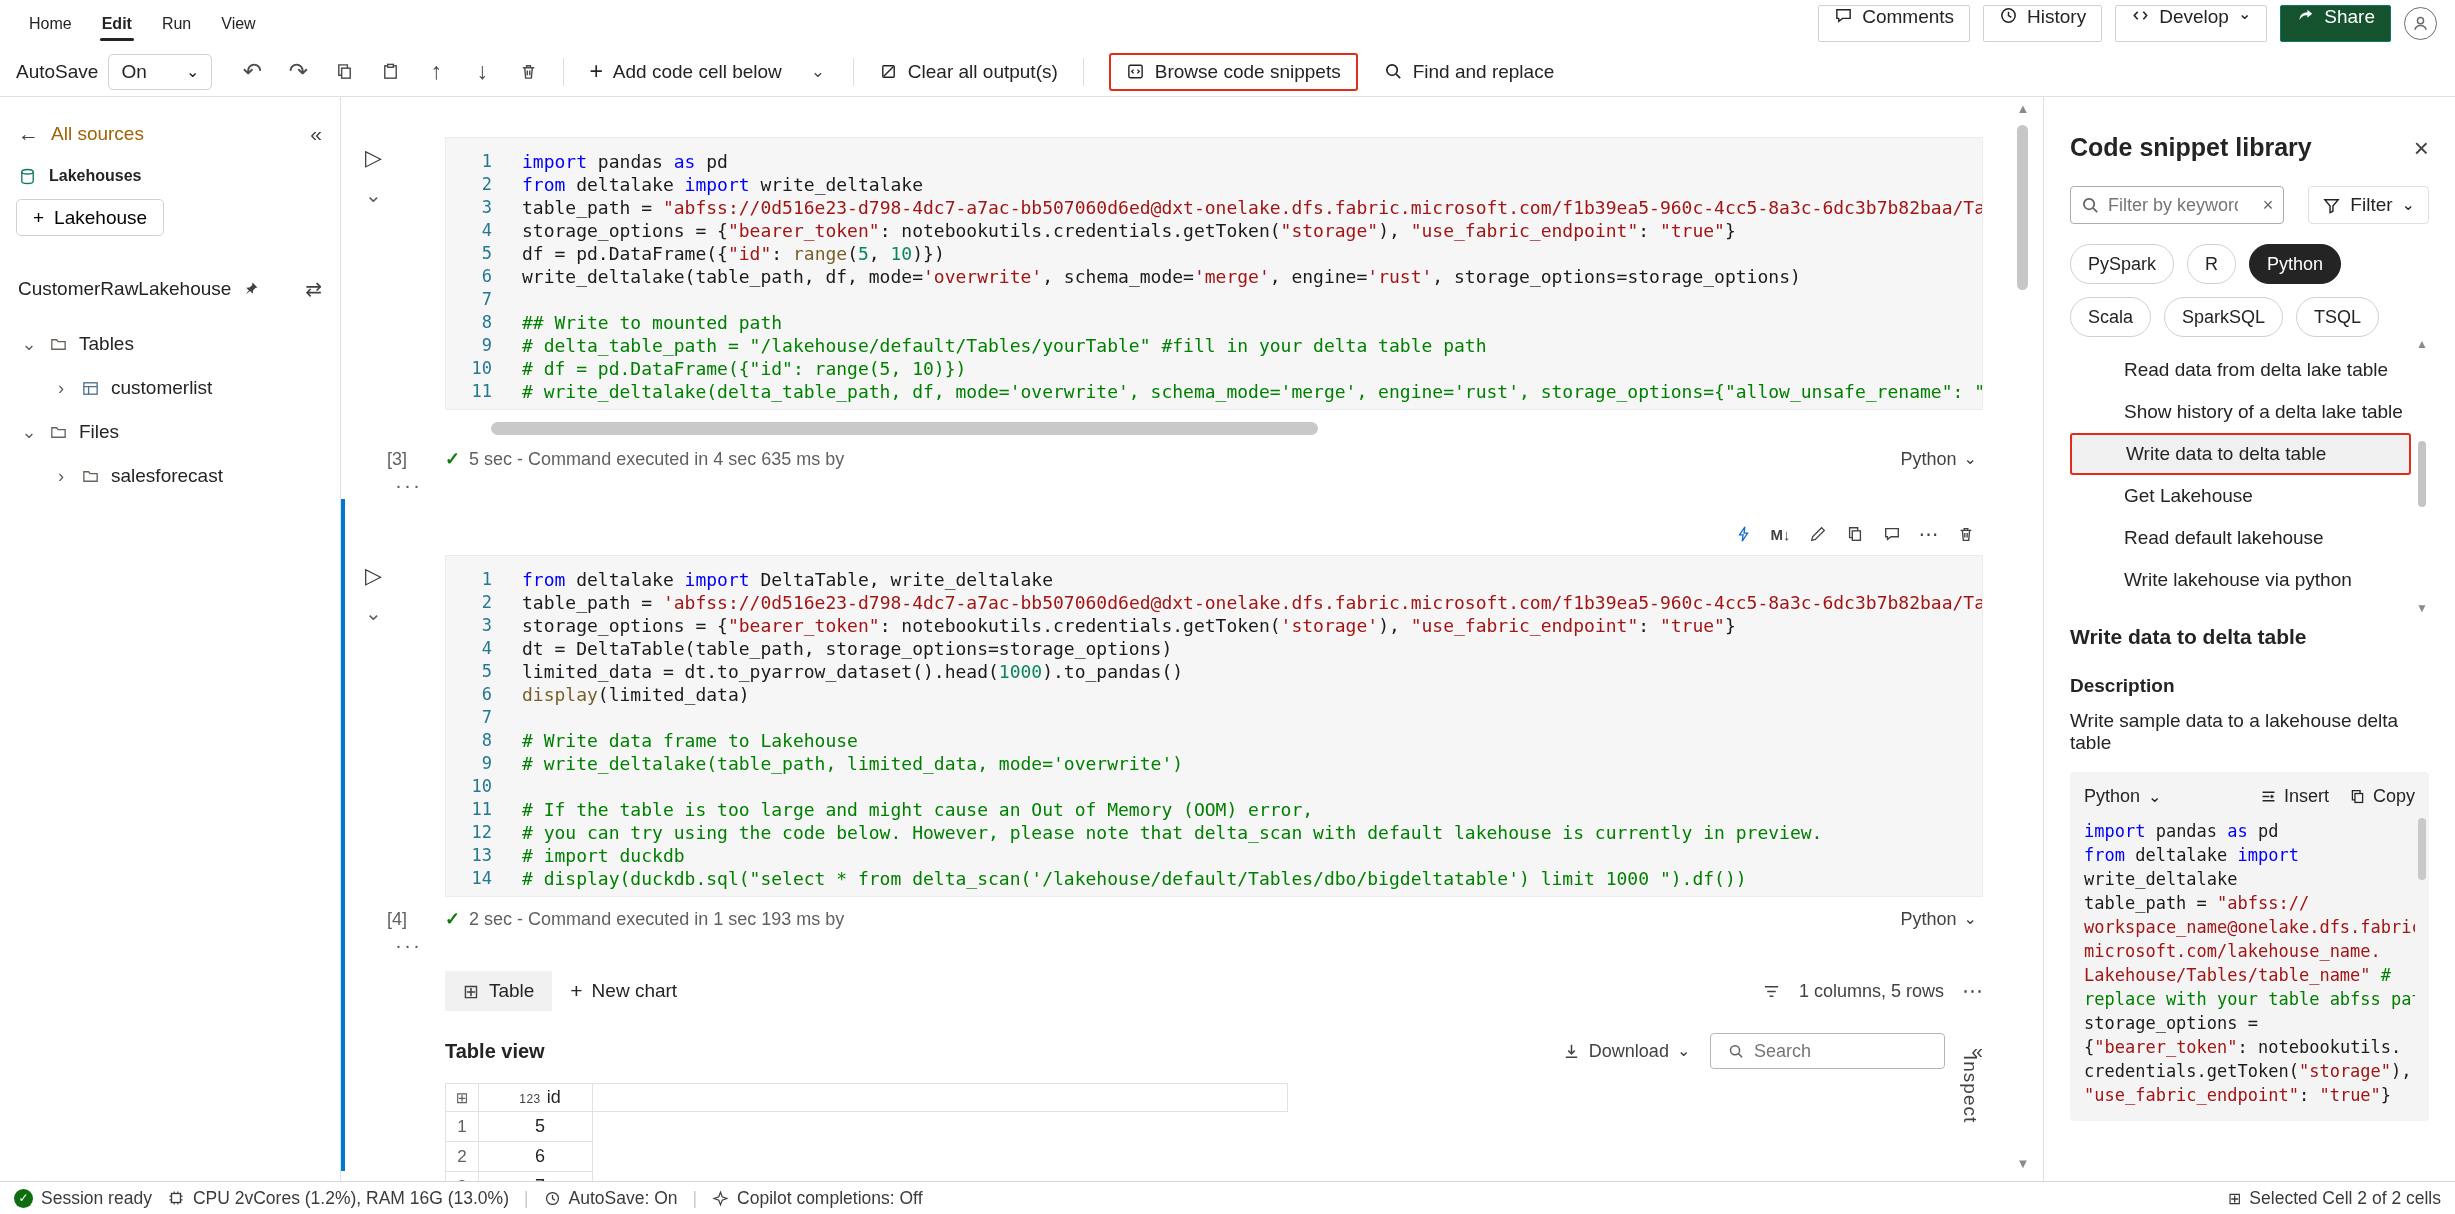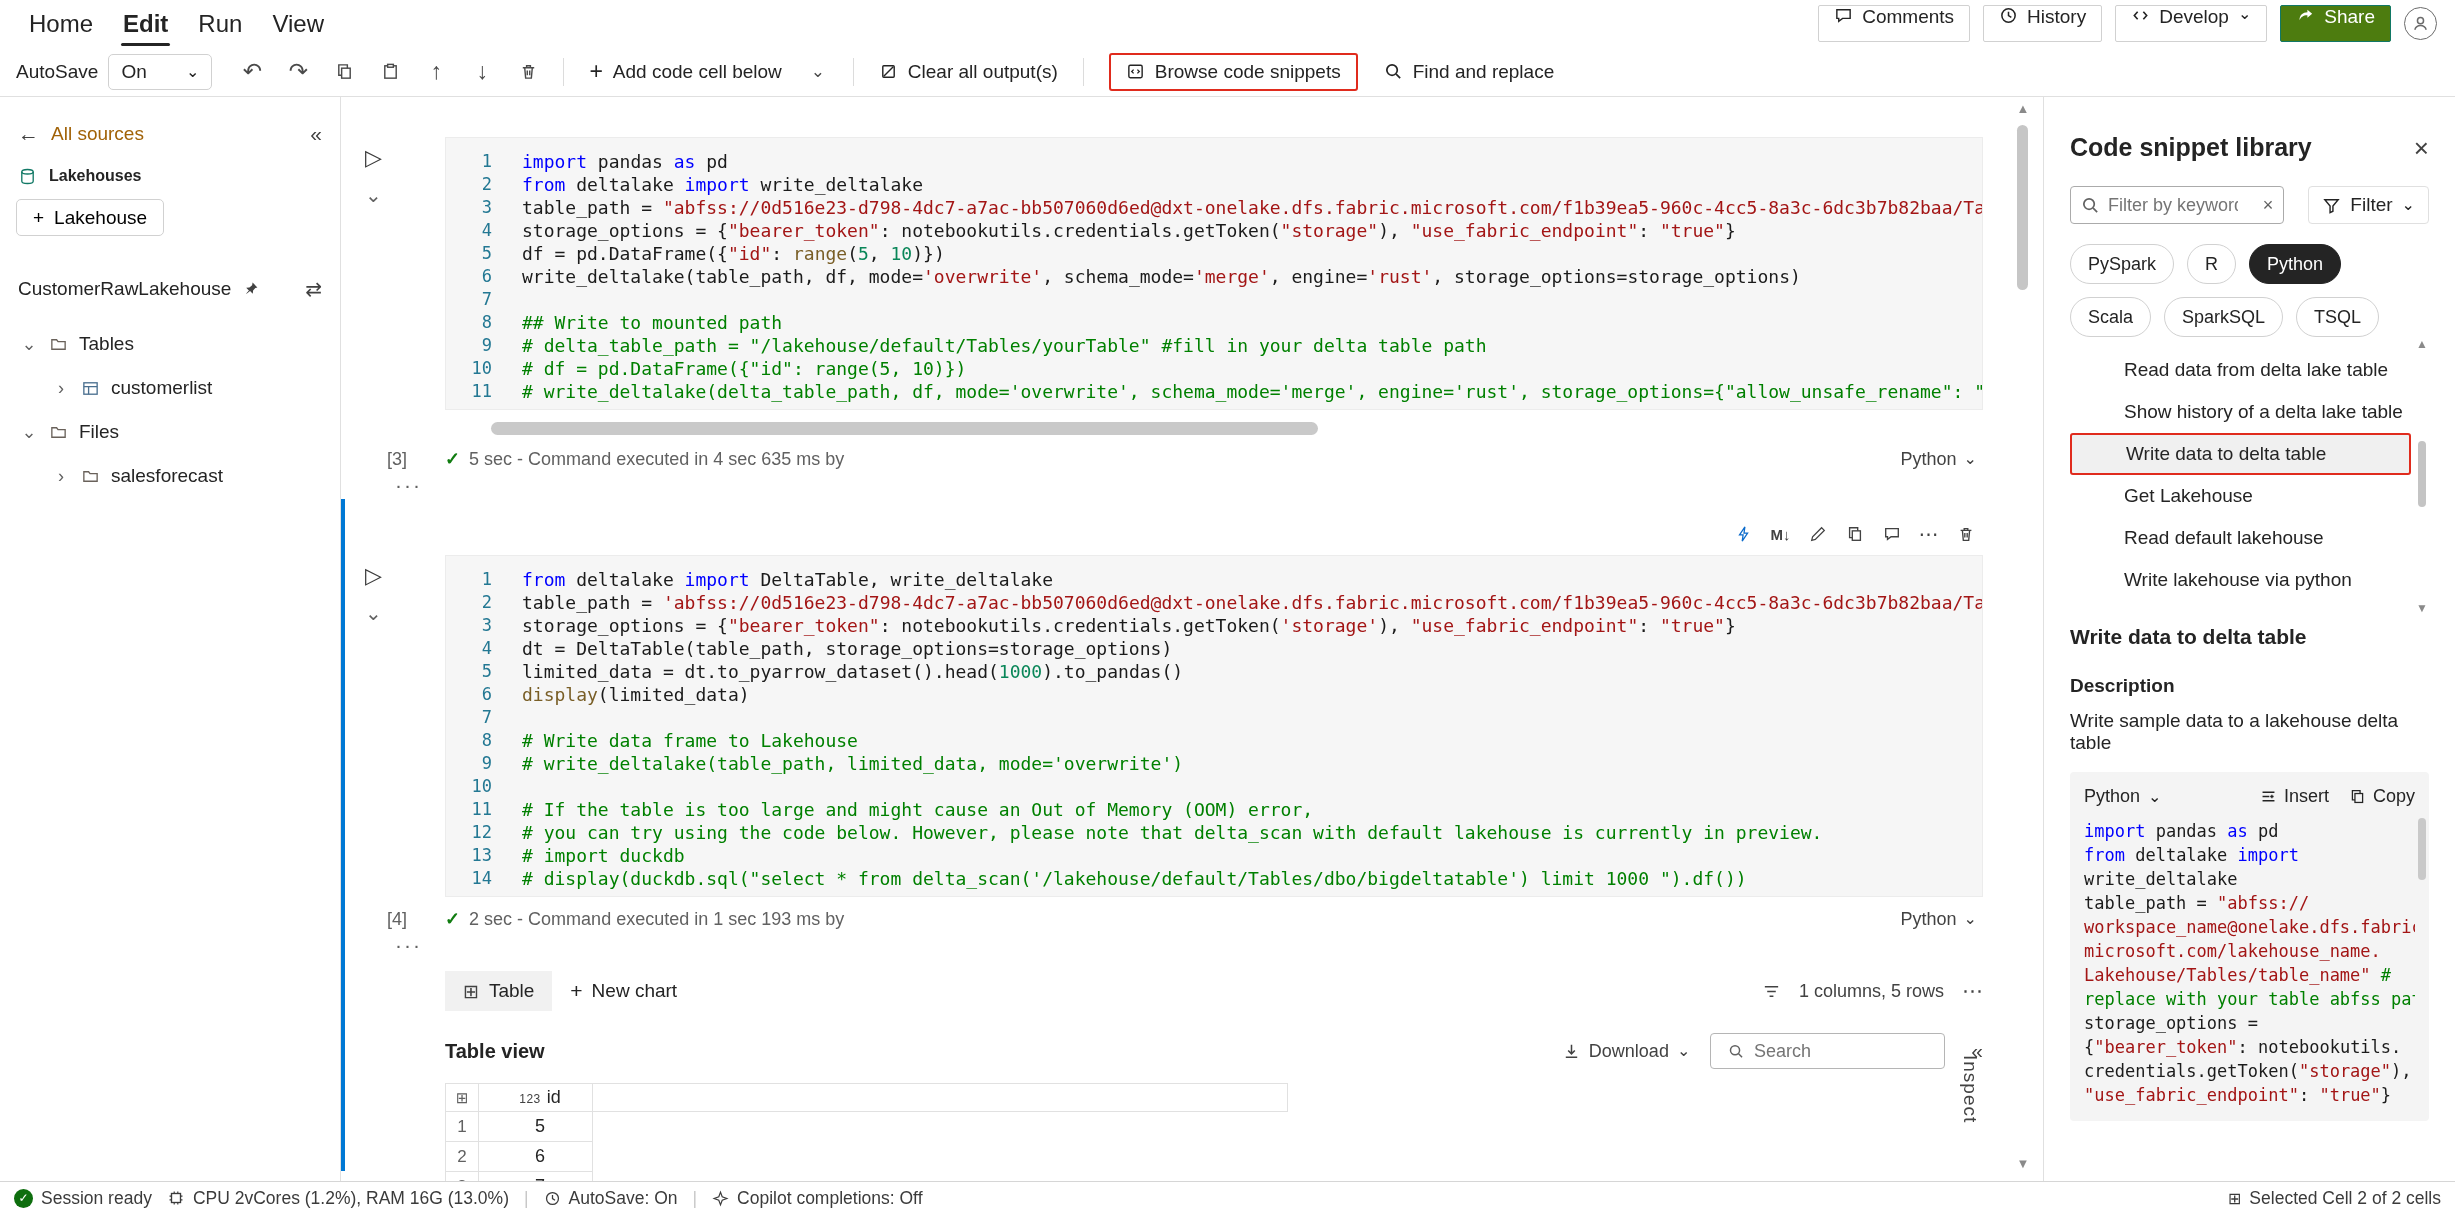--- a/index.html
+++ b/index.html
@@ -4,26 +4,26 @@
 <style>
   *{box-sizing:border-box;margin:0;padding:0}
   html,body{width:2455px;height:1214px;overflow:hidden}
   body{font-family:"Liberation Sans",sans-serif;font-size:19px;color:#242424;background:#fff;cursor:default}
   .i{display:inline-block;vertical-align:middle}
   svg.i{width:19px;height:19px}
   #app{display:flex;flex-direction:column;width:100%;height:100%}
 
   
   .menubar{height:47px;display:flex;align-items:center;padding:0 14px;flex:0 0 auto}
-  .menu-tab{padding:10px 15px;font-size:24px;position:relative;cursor:pointer}
+  .menu-tab{padding:10px 15px;font-size:16px;position:relative;cursor:pointer}
   .menu-tab.active{font-weight:700}
   .menu-tab.active::after{content:"";position:absolute;left:13px;right:13px;bottom:2px;height:3px;background:#242424;border-radius:2px}
   .menu-right{margin-left:auto;display:flex;align-items:center;gap:13px;padding-right:4px}
   .btn{height:37px;display:inline-flex;align-items:flex-start;gap:9px;padding:0 15px;border:1px solid #d1d1d1;border-radius:2px;background:#fff;font-size:19px;color:#242424;cursor:pointer;white-space:nowrap}
-  .btn-share{background:#4d7c0f;border-color:#117865;color:#fff}
+  .btn-share{background:#14532d;border-color:#117865;color:#fff}
   .avatar{width:33px;height:33px;border-radius:50%;border:1.6px solid #6b6b6b;display:flex;align-items:center;justify-content:center;color:#6b6b6b;cursor:pointer}
   .chev{font-size:16px;color:inherit;line-height:1}
 
   
   .toolbar{height:50px;border-bottom:1px solid #e0e0e0;display:flex;align-items:center;padding:0 16px;gap:6px;flex:0 0 auto;font-size:19px}
   .autosave-label{margin-right:4px}
   .autosave-select{display:inline-flex;align-items:center;justify-content:space-between;width:104px;height:36px;border:1px solid #d1d1d1;border-radius:5px;padding:0 12px;cursor:pointer;margin-right:14px}
   .tb-icon{width:40px;height:38px;display:flex;align-items:center;justify-content:center;color:#4a4a4a;font-size:23px;cursor:pointer;border-radius:4px}
   .tb-sep{width:1px;height:28px;background:#dcdcdc;margin:0 9px}
   .tb-group{display:inline-flex;align-items:center;gap:10px;padding:0 10px;cursor:pointer;white-space:nowrap}

